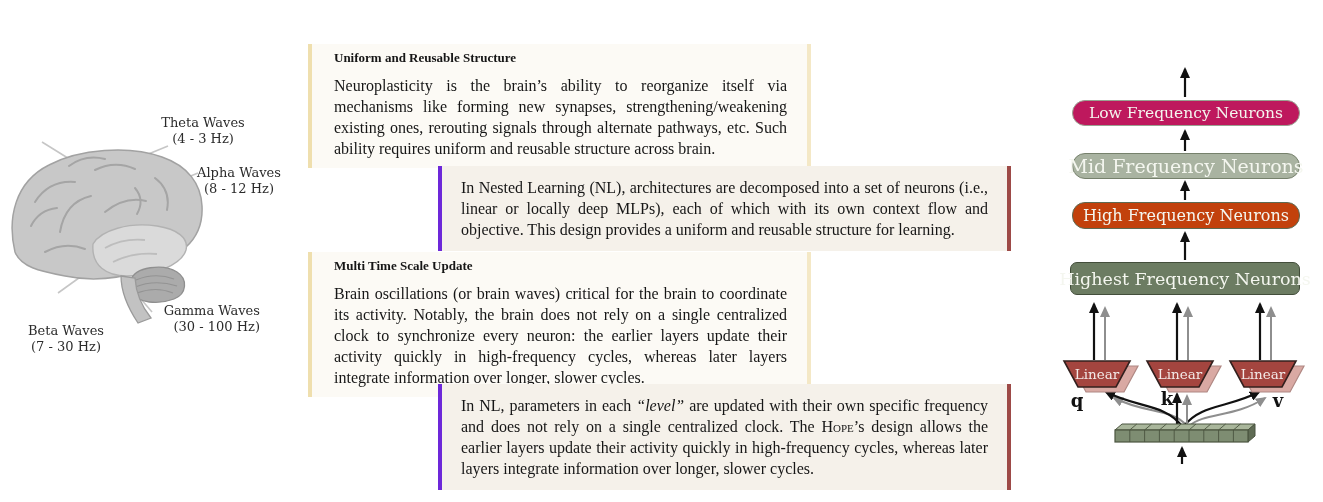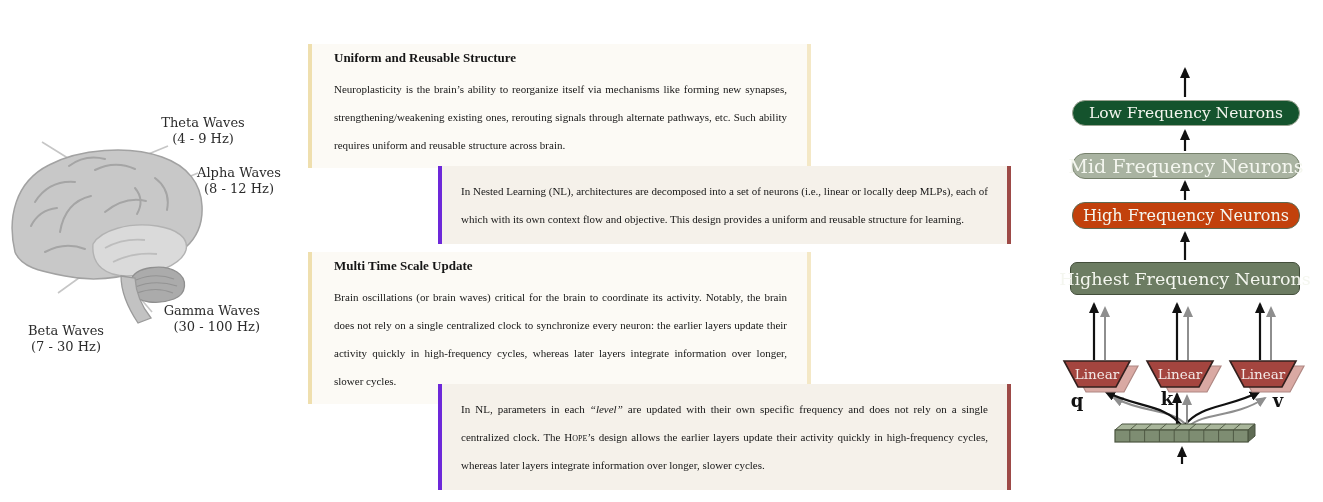--- a/index.html
+++ b/index.html
@@ -11,21 +11,21 @@
   .brain-label{position:absolute;text-align:center;font-family:"DejaVu Serif",serif;
                font-size:13px;line-height:15.5px;color:#2b2b2b;white-space:nowrap;}
 
   
   .note{position:absolute;box-sizing:border-box;color:#161616;}
   .note-yellow{background:#fcfaf5;border-left:4px solid #efdfae;border-right:4px solid #f4e8c6;
                padding:6px 20px 9px 22px;}
   .note-red{background:#f5f1ea;border-left:4px solid #6d28d9;border-right:4px solid #9d4a47;
             padding:11px 19px 11px 19px;}
   .note-title{font-weight:bold;font-size:13px;margin:0 0 9px 0;}
-  .note-body{font-size:11px;line-height:28px;text-align:justify;margin:0;}
+  .note-body{font-size:16px;line-height:21px;text-align:justify;margin:0;}
   .it{font-style:italic;}
   .sc{font-variant:small-caps;}
 
   #note-uniform{left:308px;top:44px;width:503px;}
   #note-nl-uniform{left:438px;top:166px;width:573px;}
   #note-multiscale{left:308px;top:252px;width:503px;}
   #note-nl-multiscale{left:438px;top:384px;width:573px;}
 
   
   .stack{position:absolute;left:1040px;top:40px;width:283px;height:462px;}
@@ -85,21 +85,21 @@
         <path d="M131,140 Q150,132 169,139"></path>
         <path d="M130,147 Q150,139 172,146"></path>
         <path d="M132,153 Q151,146 168,153"></path>
       </g>
 
       <path d="M116,136 L130,138 C131,154 138,168 146,178 L133,183 C123,168 116,152 116,136 Z" fill="#c2c2c2" stroke="#9a9a9a" stroke-width="1.3"></path>
     </svg>
     
     <div class="brain-label" style="left:148px;top:-25px;width:100px;">
       <div>Theta Waves</div>
-      <div>(4 - 9 Hz)</div>
+      <div>(4 - 3 Hz)</div>
     </div>
     <div class="brain-label" style="left:184px;top:25px;width:100px;">
       <div>Alpha Waves</div>
       <div>(8 - 12 Hz)</div>
     </div>
     <div class="brain-label" style="left:143px;top:163px;width:112px;text-align:right;">
       <div>Gamma Waves</div>
       <div>(30 - 100 Hz)</div>
     </div>
     <div class="brain-label" style="left:11px;top:183px;width:100px;">
@@ -200,21 +200,21 @@
           <line x1="178.6" y1="390" x2="178.6" y2="402"></line>
             <line x1="178.6" y1="390" x2="185.6" y2="384"></line>
           <line x1="193.4" y1="390" x2="193.4" y2="402"></line>
             <line x1="193.4" y1="390" x2="200.4" y2="384"></line>
         </g>
       </g>
 
       <line x1="142" y1="424" x2="142" y2="408" stroke="#111111" stroke-width="2.2" marker-end="url(#ah-b)"></line>
     </svg>
 
-    <div class="level-box" id="level-low" style="background-color: #14532d; border-color: rgb(153, 162, 145);">Low Frequency Neurons</div>
+    <div class="level-box" id="level-low" style="background-color: #be185d; border-color: rgb(153, 162, 145);">Low Frequency Neurons</div>
     <div class="level-box" id="level-mid" style="background-color: rgb(169, 179, 161); border-color: rgb(118, 129, 108);">Mid Frequency Neurons</div>
     <div class="level-box" id="level-high" style="background-color: #c2410c; border-color: rgb(92, 106, 82);">High Frequency Neurons</div>
     <div class="level-box" id="level-highest" style="background-color: rgb(108, 124, 98); border-color: rgb(67, 78, 59);">Highest Frequency Neurons</div>
 
     <div class="qkv" id="q-label">q</div>
     <div class="qkv" id="k-label">k</div>
     <div class="qkv" id="v-label">v</div>
   </div>
 
 </div>

